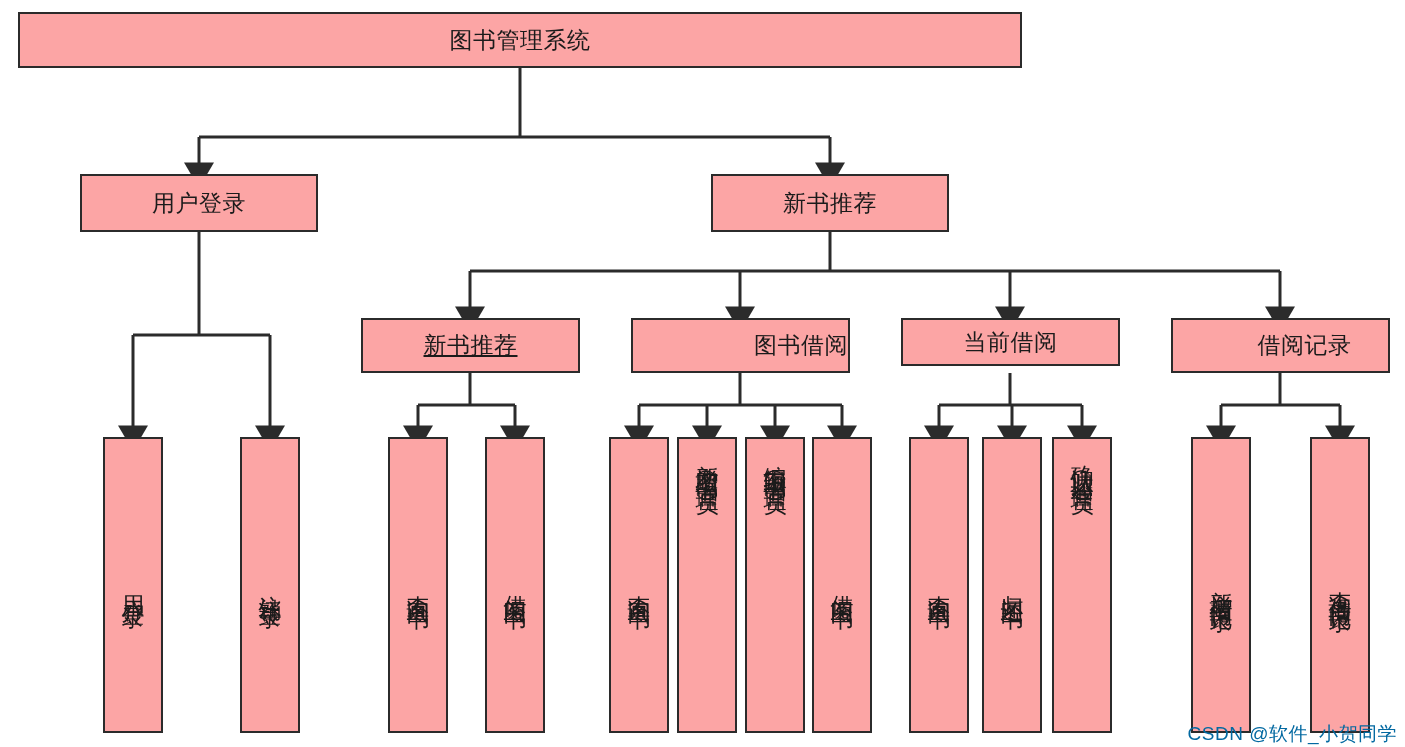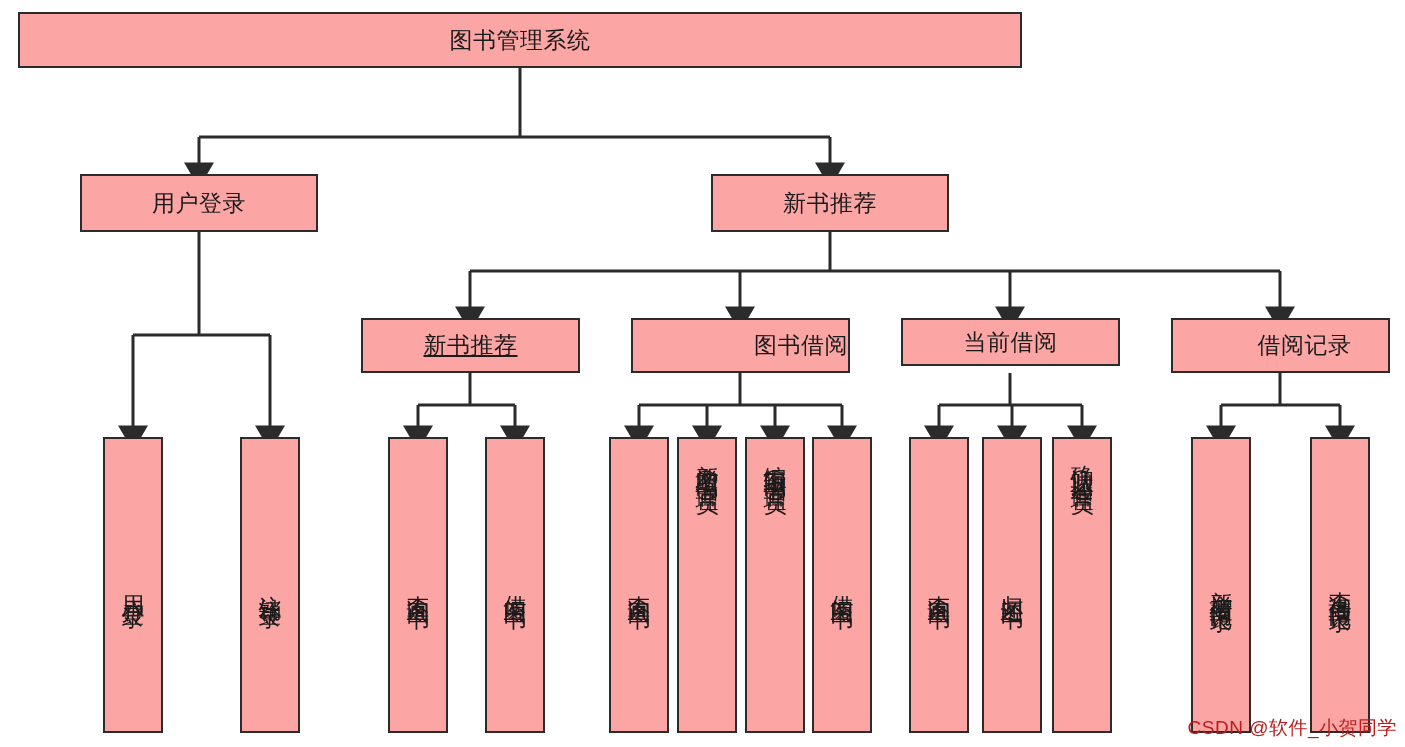--- a/index.html
+++ b/index.html
@@ -58,23 +58,23 @@
     white-space: nowrap;
   }
   
   .node.vertical.centered {
     align-items: center;
     padding-top: 0;
   }
   #watermark {
     position: absolute;
     right: 8px;
-    bottom: 6px;
+    bottom: 0;
     font-size: 19px;
-    color: #b91c1c;
+    color: #0369a1;
     letter-spacing: 0.5px;
     white-space: nowrap;
     pointer-events: none;
   }
 </style>
 </head>
 <body>
 
 <div id="diagram-root">
 

